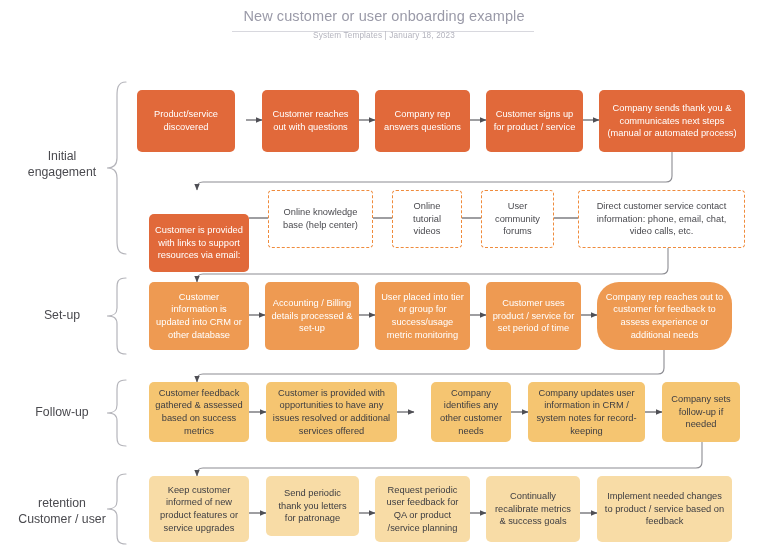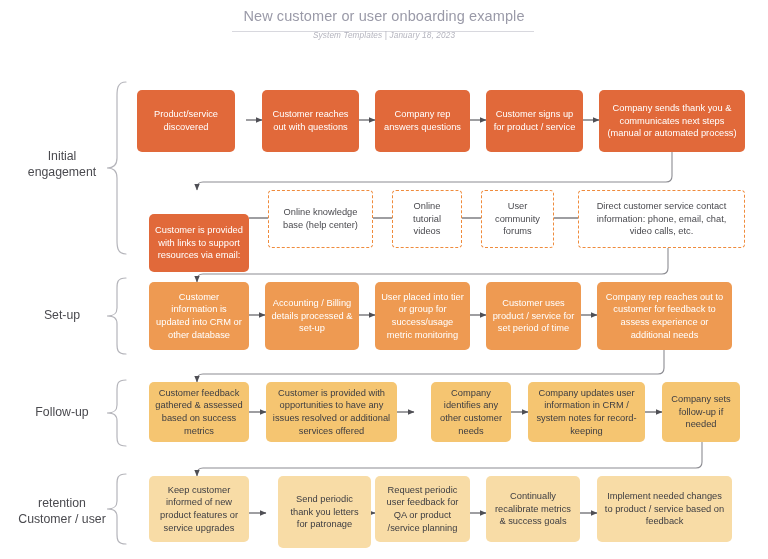--- a/index.html
+++ b/index.html
@@ -19,21 +19,21 @@
   .doc-title{
     position:absolute;top:8px;left:0;width:768px;
     font-size:14.5px;color:#9a9aa8;font-weight:normal;letter-spacing:.1px;
   }
   .title-rule{
     position:absolute;top:31px;left:232px;width:302px;height:1px;
     background:#d8d8de;
   }
   .doc-sub{
     position:absolute;top:31px;left:0;width:768px;
-    font-size:8.2px;color:#b4b4be;letter-spacing:.15px;font-style:italic;
+    font-size:8.2px;color:#b4b4be;letter-spacing:.15px;
   }
 
   
   .stage-label{
     position:absolute;
     text-align:center;
     font-size:12.3px;
     color:#4a4a4f;
     line-height:16px;
     width:120px;left:2px;
@@ -207,21 +207,21 @@
 </div>
 <div class="node n-r3" style="left:265px;top:282px;width:94px;height:68px;">
   <span>Accounting / Billing details processed &amp; set-up</span>
 </div>
 <div class="node n-r3" style="left:375px;top:282px;width:95px;height:68px;">
   <span>User placed into tier or group for success/usage metric monitoring</span>
 </div>
 <div class="node n-r3" style="left:486px;top:282px;width:95px;height:68px;">
   <span>Customer uses product / service for set period of time</span>
 </div>
-<div class="node n-r3" style="left:597px;top:282px;width:135px;height:68px;">
+<div class="node n-r3" style="left:597px;top:282px;width:135px;height:68px;border-radius:22px;">
   <span>Company rep reaches out to customer for feedback to assess experience or additional needs</span>
 </div>
 
 <div class="node n-r4" style="left:149px;top:382px;width:100px;height:60px;">
   <span>Customer feedback gathered &amp; assessed based on success metrics</span>
 </div>
 <div class="node n-r4" style="left:266px;top:382px;width:131px;height:60px;">
   <span>Customer is provided with opportunities to have any issues resolved or additional services offered</span>
 </div>
 <div class="node n-r4" style="left:431px;top:382px;width:80px;height:60px;">
@@ -230,21 +230,21 @@
 <div class="node n-r4" style="left:528px;top:382px;width:117px;height:60px;">
   <span>Company updates user information in CRM / system notes for record-keeping</span>
 </div>
 <div class="node n-r4" style="left:662px;top:382px;width:78px;height:60px;">
   <span>Company sets follow-up if needed</span>
 </div>
 
 <div class="node n-r5" style="left:149px;top:476px;width:100px;height:66px;">
   <span>Keep customer informed of new product features or service upgrades</span>
 </div>
-<div class="node n-r5" style="left:278px;top:476px;width:93px;height:72px;align-items:center;">
+<div class="node n-r5" style="left:266px;top:476px;width:93px;height:60px;align-items:center;">
   <span>Send periodic thank you letters for patronage</span>
 </div>
 <div class="node n-r5" style="left:375px;top:476px;width:95px;height:66px;">
   <span>Request periodic user feedback for QA or product /service planning</span>
 </div>
 <div class="node n-r5" style="left:486px;top:476px;width:94px;height:66px;">
   <span>Continually recalibrate metrics &amp; success goals</span>
 </div>
 <div class="node n-r5" style="left:597px;top:476px;width:135px;height:66px;">
   <span>Implement needed changes to product / service based on feedback</span>

